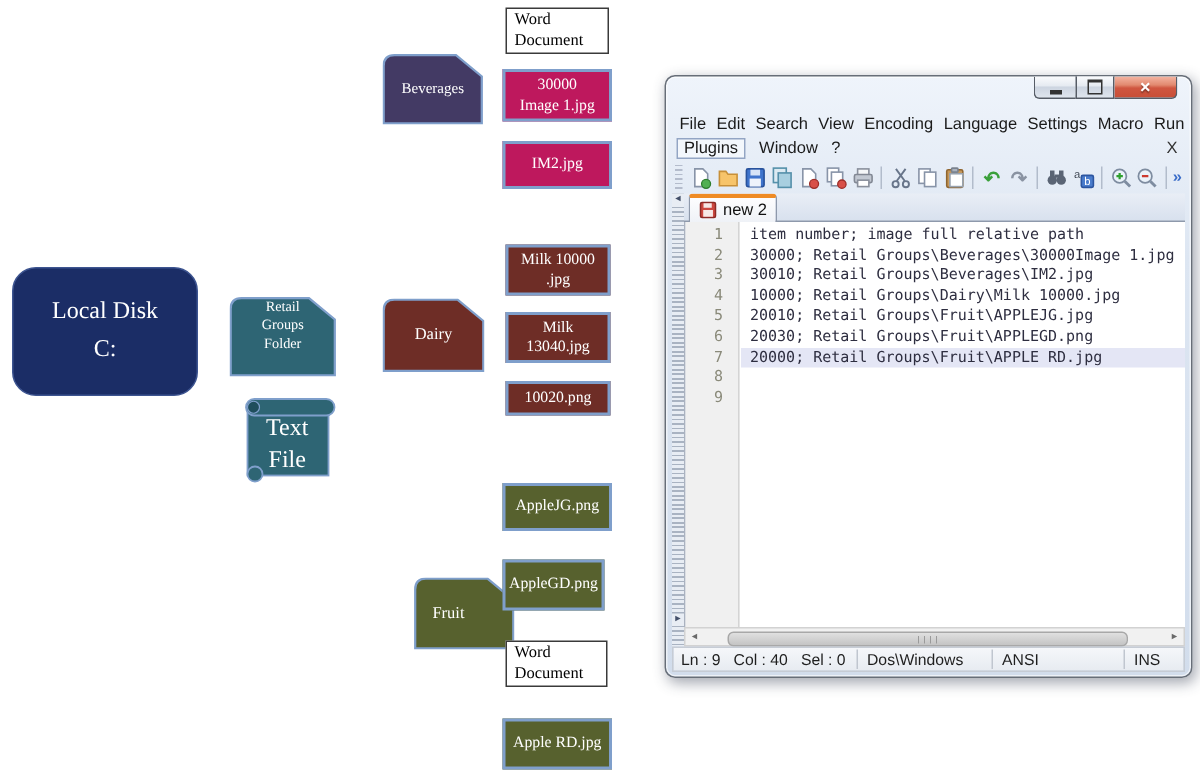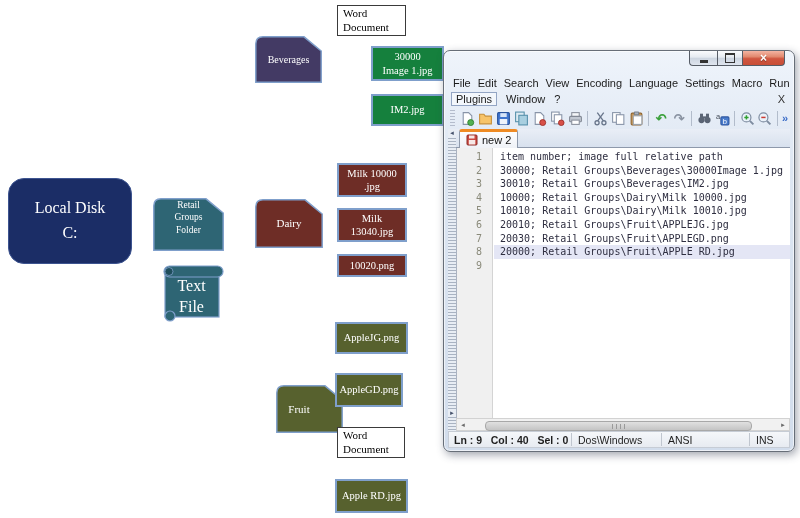--- a/index.html
+++ b/index.html
@@ -10,21 +10,21 @@
   .shape{position:absolute;}
   .ml{white-space:pre-line;}
   .node-label{position:absolute;inset:0;display:flex;align-items:center;justify-content:center;
               text-align:center;color:#fff;font-family:"Liberation Serif",serif;line-height:1.3;}
   .root-node{left:8px;top:178px;width:122px;height:84px;background:#1b2d66;border:1px solid #3d5490;
              border-radius:16px;}
   .root-node .node-label{font-size:16px;line-height:1.55;}
   .filebox{position:absolute;border:2px solid #7f9fcb;color:#fff;display:flex;align-items:center;
            justify-content:center;text-align:center;font-family:"Liberation Serif",serif;
            font-size:10.5px;line-height:1.25;white-space:pre-line;box-sizing:border-box;}
-  .fb-purple{background:#15803d;margin-left:36px;}
+  .fb-purple{background:#be185d;}
   .fb-maroon{background:#6e2d26;}
   .fb-olive{background:#57612e;}
   .docbox{position:absolute;background:#fff;border:1px solid #3a3a3a;color:#000;display:flex;
           align-items:center;justify-content:flex-start;text-align:left;padding-left:5px;
           font-family:"Liberation Serif",serif;font-size:11px;line-height:1.25;
           white-space:pre-line;box-sizing:border-box;}
 
   
   .np{position:absolute;left:443px;top:50px;width:352px;height:402px;box-sizing:border-box;
       border:1px solid #676e78;border-radius:7px;
@@ -331,38 +331,37 @@
         <div class="lnum">6</div>
         <div class="lnum">7</div>
         <div class="lnum">8</div>
         <div class="lnum">9</div>
       </div>
       <div class="code">
         <div class="cline">item number; image full relative path</div>
         <div class="cline">30000; Retail Groups\Beverages\30000Image 1.jpg</div>
         <div class="cline">30010; Retail Groups\Beverages\IM2.jpg</div>
         <div class="cline">10000; Retail Groups\Dairy\Milk 10000.jpg</div>
-        <div class="cline">10010; Retail Groups\Dairy\Milk 10010.jpg</div>
         <div class="cline">20010; Retail Groups\Fruit\APPLEJG.jpg</div>
         <div class="cline">20030; Retail Groups\Fruit\APPLEGD.png</div>
         <div class="cline current">20000; Retail Groups\Fruit\APPLE RD.jpg</div>
       </div>
     </div>
 
     <div class="hscroll">
       <span class="hs-arrow" style="left:1px;">◄</span>
       <div class="hs-thumb">
         <div class="hs-grip"></div>
       </div>
       <span class="hs-arrow" style="right:1px;">►</span>
     </div>
   </div>
 
   <div class="statusbar">
-    <span class="st" style="left:5px;font-weight:bold;">Ln : 9   Col : 40   Sel : 0</span>
+    <span class="st" style="left:5px;">Ln : 9   Col : 40   Sel : 0</span>
     <div class="st-sep" style="left:122px;"></div>
     <span class="st" style="left:129px;">Dos\Windows</span>
     <div class="st-sep" style="left:212px;"></div>
     <span class="st" style="left:219px;">ANSI</span>
     <div class="st-sep" style="left:300px;"></div>
     <span class="st" style="left:307px;">INS</span>
   </div>
 
 </div>
 

